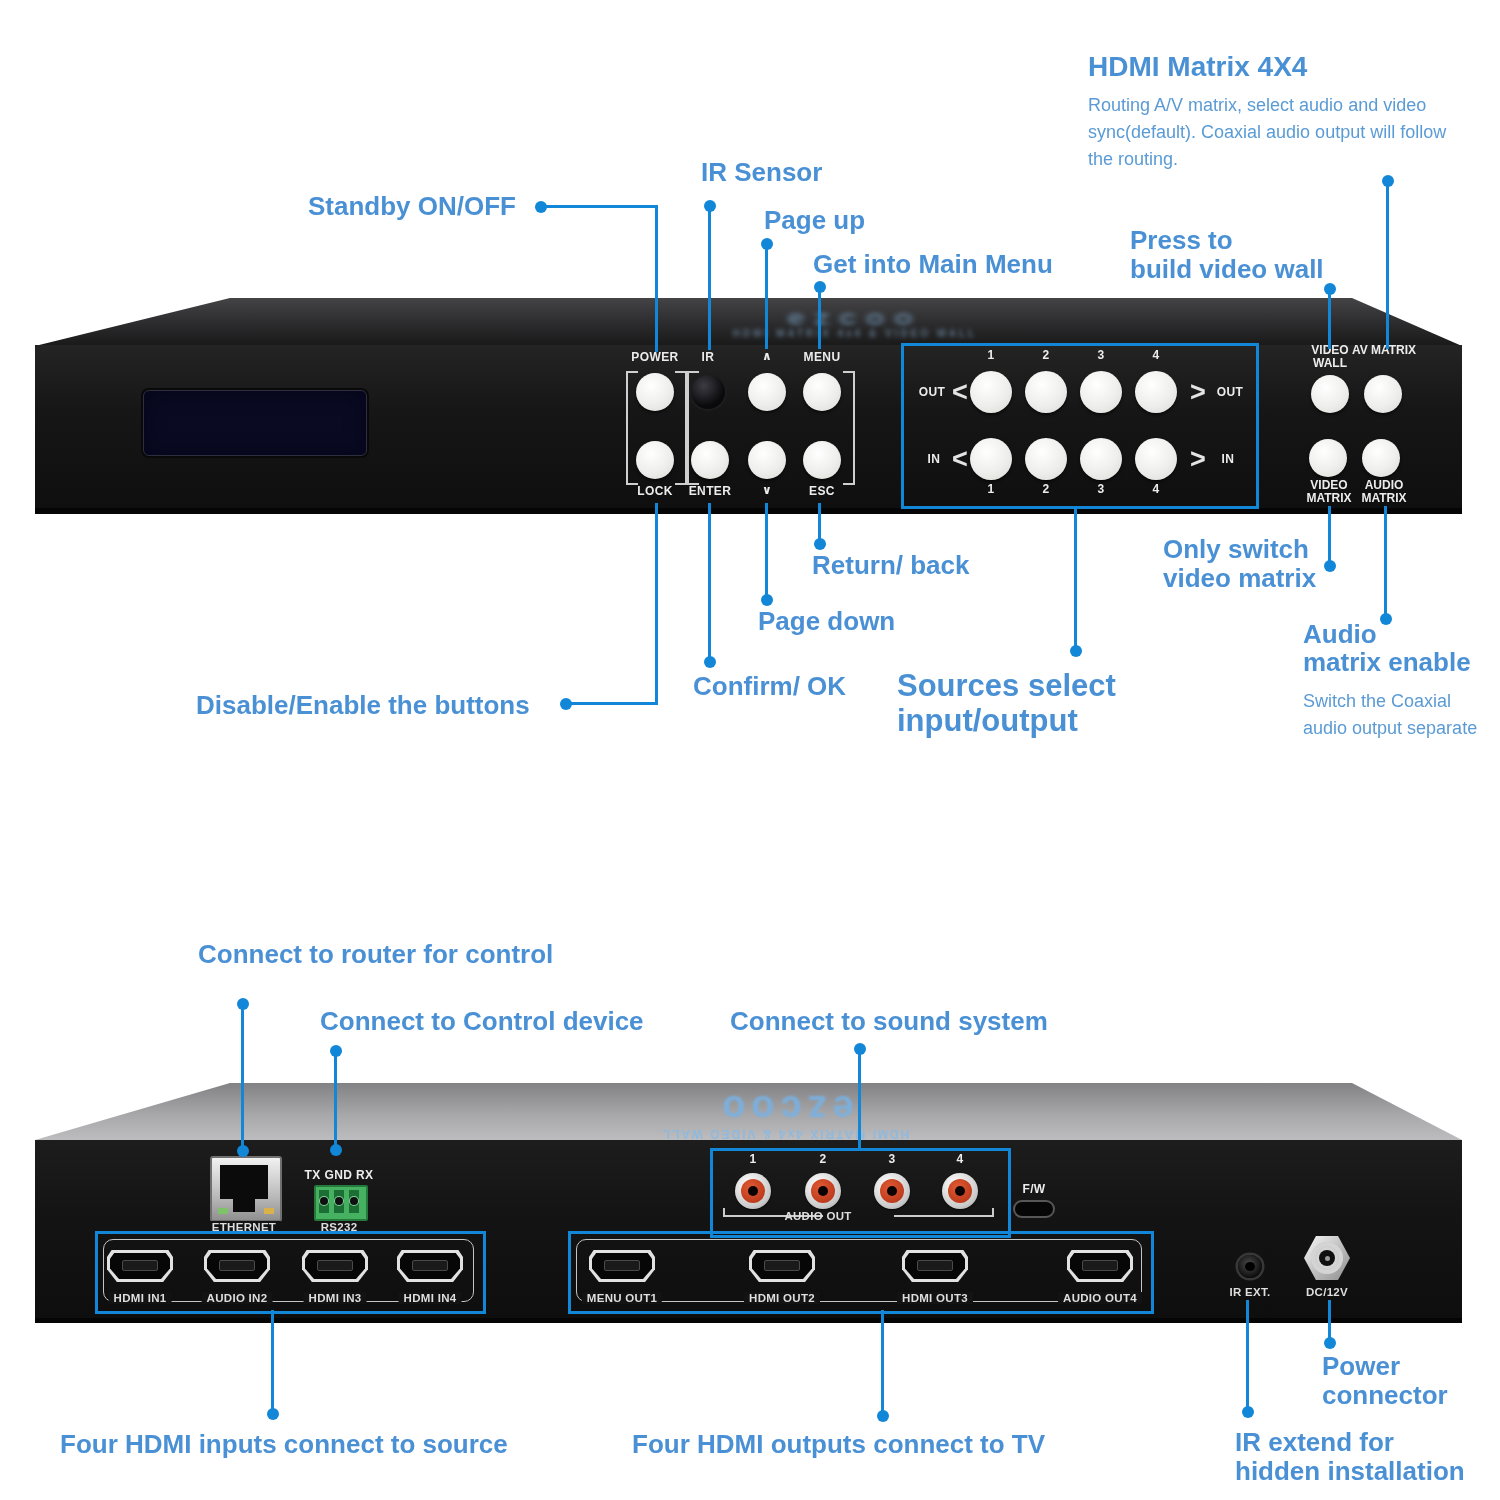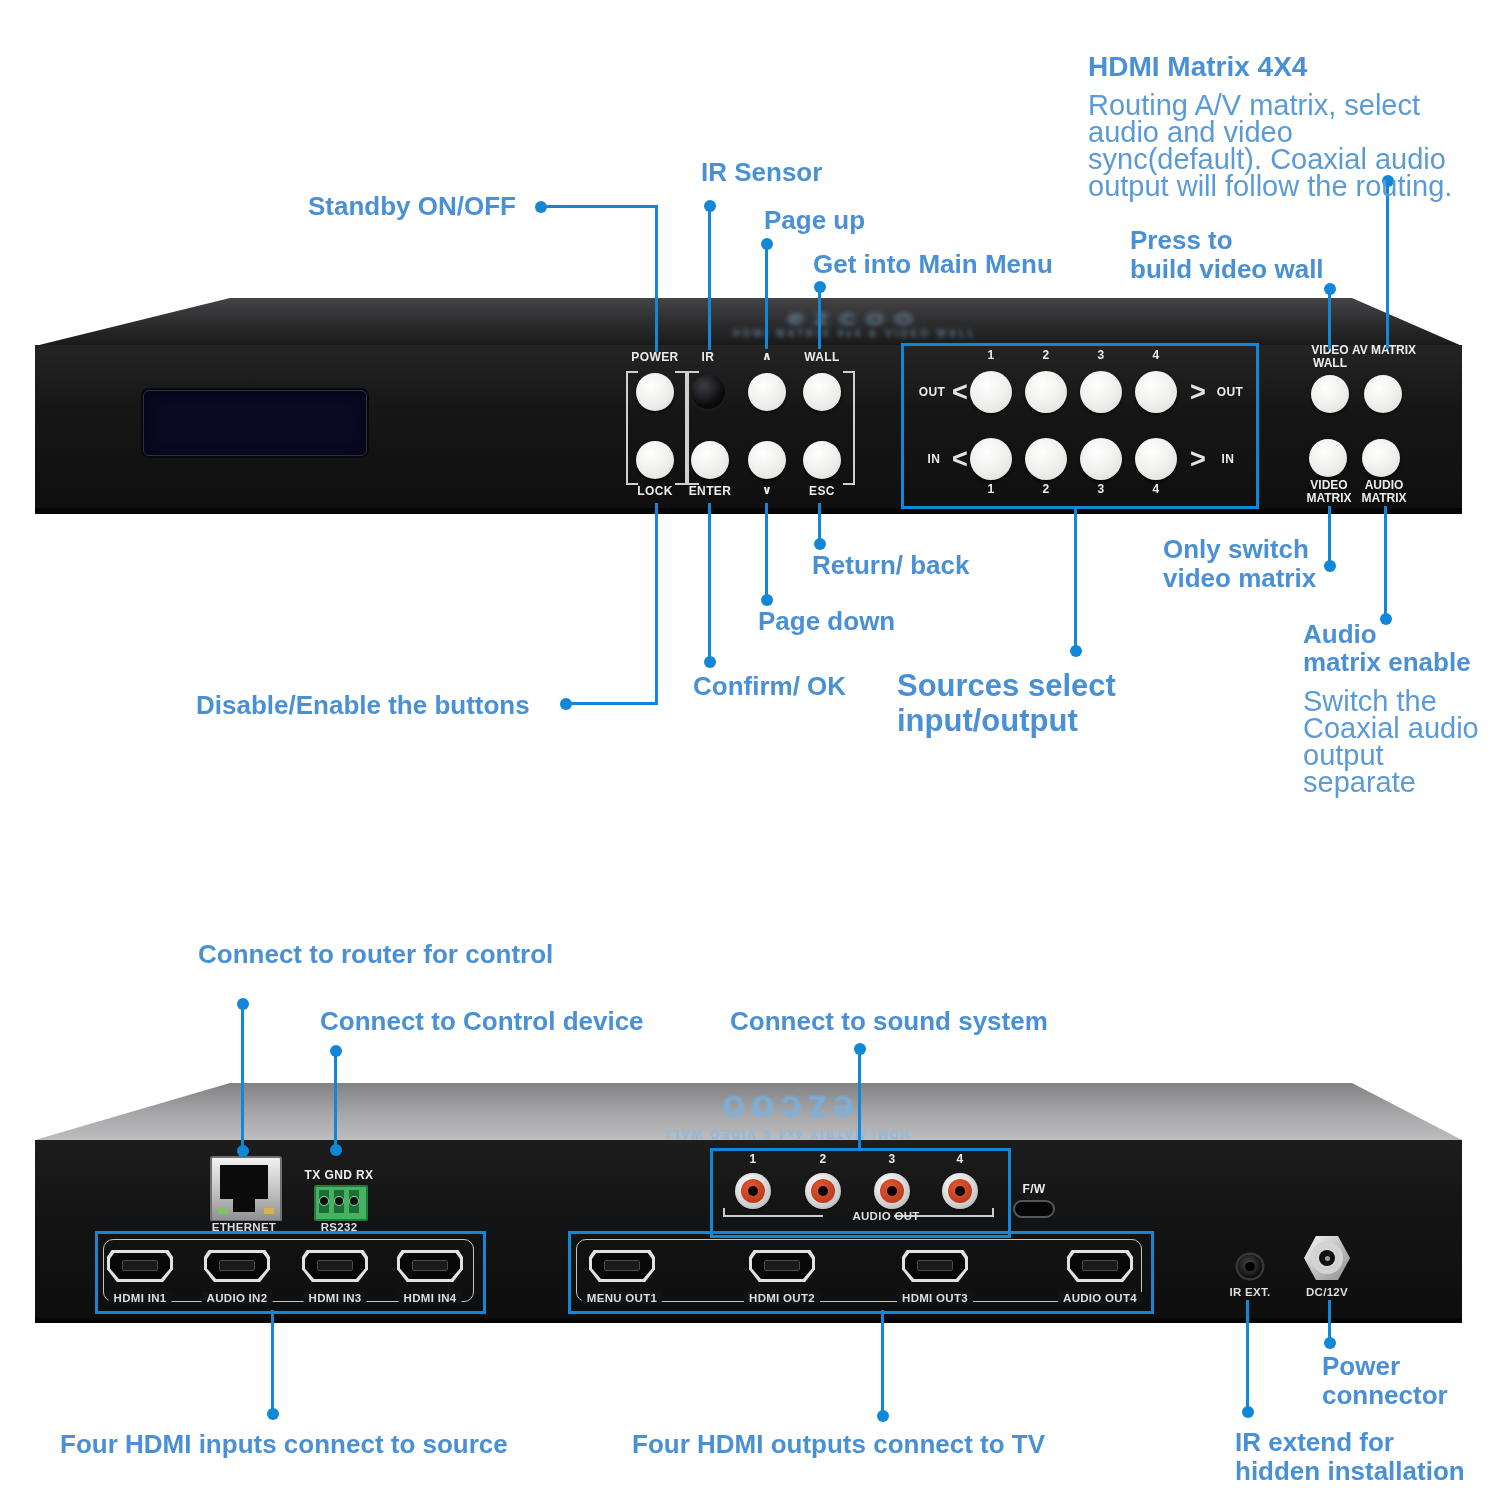--- a/index.html
+++ b/index.html
@@ -1,21 +1,21 @@
 <!DOCTYPE html>
 <html><head>
 <meta charset="utf-8">
 <style>
   html,body{margin:0;padding:0;background:#fff;}
   #canvas{position:relative;width:1500px;height:1500px;background:#ffffff;overflow:hidden;
           font-family:"Liberation Sans","DejaVu Sans",sans-serif;}
   
   .ann{position:absolute;color:#4a90d5;font-weight:bold;font-size:26px;line-height:29px;white-space:pre-line;}
   .ann-xl{font-size:31px;line-height:35px;}
-  .ann-body{position:absolute;color:#5b9bd5;font-size:29px;line-height:27px;font-weight:normal;white-space:pre-line;}
+  .ann-body{position:absolute;color:#5b9bd5;font-size:18px;line-height:27px;font-weight:normal;white-space:pre-line;}
   
   .vline,.hline{position:absolute;background:#1287d8;}
   .vline{width:3px;}.hline{height:3px;}
   .dot{position:absolute;width:12px;height:12px;border-radius:50%;background:#1287d8;transform:translate(-50%,-50%);}
   .blue-box{position:absolute;border:3px solid #1287d8;}
   
   .dev-top{position:absolute;left:35px;width:1427px;}
   .front-top{top:298px;height:48px;clip-path:polygon(195px 0,1317px 0,1427px 48px,0 48px);
              background:linear-gradient(180deg,#444446,#2b2b2d 55%,#191919);}
   .front-face{position:absolute;left:35px;top:345px;width:1427px;height:163px;
@@ -101,21 +101,21 @@
   <div class="lcd"></div>
 
   <div class="bk bk-l" style="left:626px"></div>
   <div class="bk bk-r" style="left:675px"></div>
   <div class="bk bk-l" style="left:687px"></div>
   <div class="bk bk-r" style="left:843px"></div>
 
   <div class="plabel" style="left:655px;top:350px">POWER</div>
   <div class="plabel" style="left:708px;top:350px">IR</div>
   <div class="plabel" style="left:767px;top:349px">∧</div>
-  <div class="plabel" style="left:822px;top:350px">WALL</div>
+  <div class="plabel" style="left:822px;top:350px">MENU</div>
   <div class="btn" style="left:655px;top:392px"></div>
   <div class="ir-dome" style="left:708px;top:392px"></div>
   <div class="btn" style="left:767px;top:392px"></div>
   <div class="btn" style="left:822px;top:392px"></div>
 
   <div class="btn" style="left:655px;top:460px"></div>
   <div class="btn" style="left:710px;top:460px"></div>
   <div class="btn" style="left:767px;top:460px"></div>
   <div class="btn" style="left:822px;top:460px"></div>
   <div class="plabel" style="left:655px;top:484px">LOCK</div>
@@ -220,21 +220,21 @@
       <div class="rca-hole"></div>
     </div>
   <div class="rca" style="left:960px;top:1191px">
       <div class="rca-red"></div>
       <div class="rca-hole"></div>
     </div>
   <div class="abar" style="left:723px;top:1208px;width:2px;height:9px"></div>
   <div class="abar" style="left:723px;top:1215px;width:100px;height:2px"></div>
   <div class="abar" style="left:894px;top:1215px;width:100px;height:2px"></div>
   <div class="abar" style="left:992px;top:1208px;width:2px;height:9px"></div>
-  <div class="port-label" style="left:886px;top:1210px;background:transparent">AUDIO OUT</div>
+  <div class="port-label" style="left:818px;top:1210px;background:transparent">AUDIO OUT</div>
 
   <div class="plabel" style="left:1034px;top:1182px">F/W</div>
   <div class="usb"></div>
 
   <div class="blue-box" style="left:568px;top:1231px;width:580px;height:77px"></div>
   <div class="wbox" style="left:576px;top:1239px;width:564px;height:61px"></div>
   <div class="hdmi" style="left:622px;top:1250px">
       <div class="hdmi-b"></div>
       <div class="hdmi-slot"></div>
     </div>

